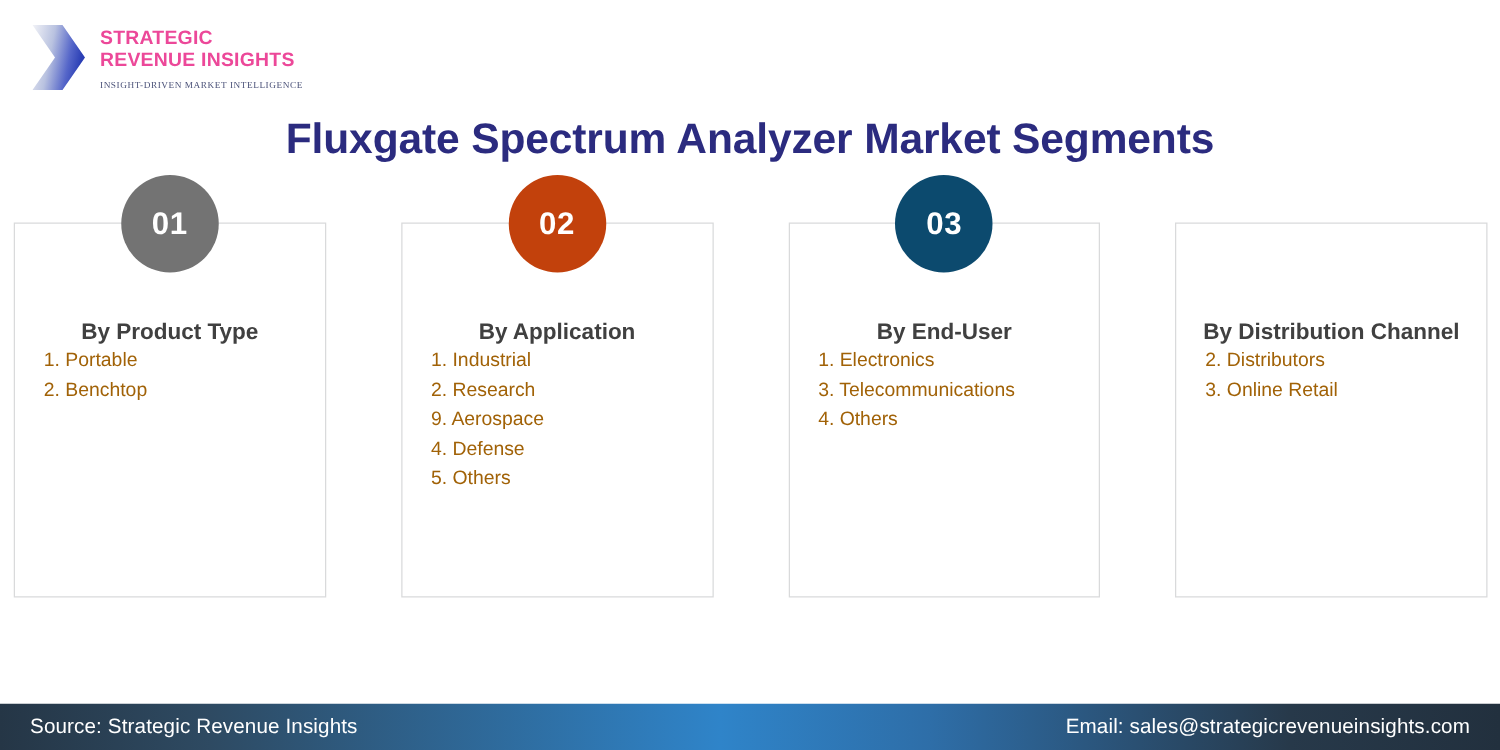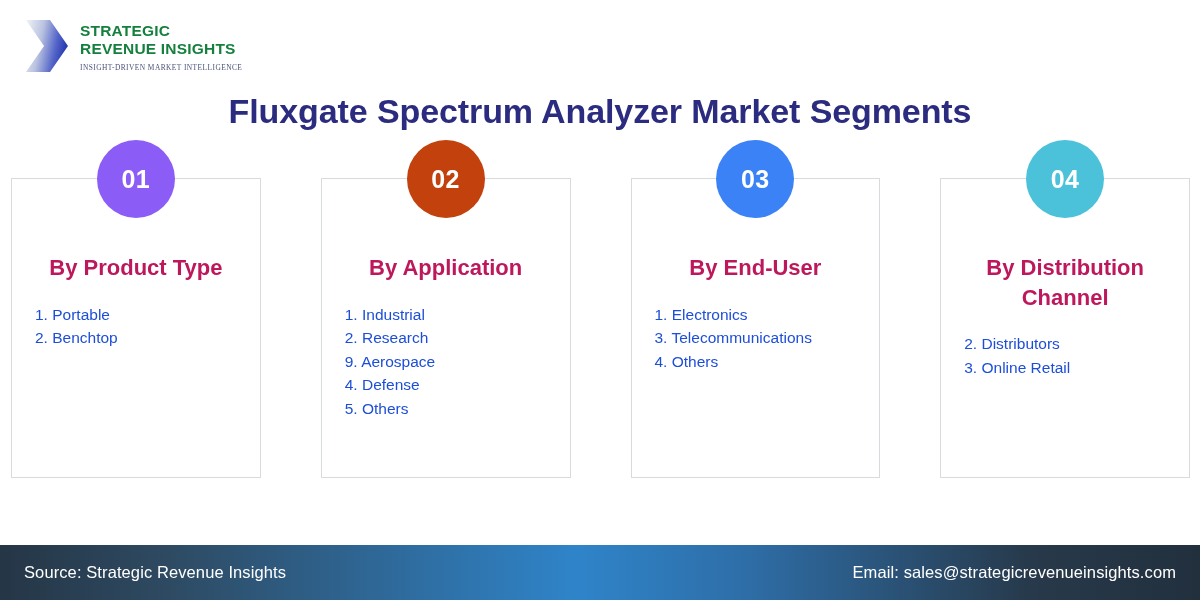--- a/index.html
+++ b/index.html
@@ -36,21 +36,21 @@
     display: flex;
     flex-direction: column;
     justify-content: center;
     padding-top: 2px;
   }
 
   .logo-line {
     font-size: 15.5px;
     font-weight: bold;
     letter-spacing: 0.2px;
-    color: #15803d;
+    color: #ec4899;
     line-height: 1.12;
   }
 
   #logo-tagline {
     font-size: 7.4px;
     letter-spacing: 0.45px;
     color: #4a5178;
     margin-top: 6px;
     white-space: nowrap;
     font-family: Liberation Serif, serif;
@@ -100,46 +100,46 @@
     align-items: center;
     justify-content: center;
     color: #ffffff;
     font-size: 25px;
     font-weight: bold;
     letter-spacing: 0.5px;
   }
 
   .card-title {
     text-align: center;
-    font-size: 22px;
-    font-weight: bold;
-    color: #be185d;
+    font-size: 18px;
+    font-weight: bold;
+    color: #404040;
     line-height: 1.35;
-    margin-bottom: 20px;
+    margin-bottom: 0;
   }
 
   .card-list {
     list-style: none;
     padding-left: 9px;
   }
 
   .card-list li {
     font-size: 15.5px;
-    color: #1d4ed8;
+    color: #a16207;
     line-height: 1.52;
     white-space: nowrap;
   }
 
   
   #footer {
     position: absolute;
     left: 0;
     bottom: 0;
     width: 1200px;
-    height: 55px;
+    height: 37px;
     background: linear-gradient(90deg,
                 #253646 0%,
                 #2e4a62 14%,
                 #2f84c9 48%,
                 #2e6ea8 62%,
                 #27394a 86%,
                 #22303e 100%);
     display: flex;
     align-items: center;
     justify-content: space-between;
@@ -172,52 +172,51 @@
     <div class="logo-line">REVENUE INSIGHTS</div>
     <div id="logo-tagline">INSIGHT-DRIVEN MARKET INTELLIGENCE</div>
   </div>
 </div>
 
 <div id="page-title">Fluxgate Spectrum Analyzer Market Segments</div>
 
 <div id="cards">
 
   <div class="card">
-    <div class="card-badge" style="background: #8b5cf6;">01</div>
+    <div class="card-badge" style="background: #737373;">01</div>
     <div class="card-title">By Product Type</div>
     <ul class="card-list">
       <li>1. Portable</li>
       <li>2. Benchtop</li>
     </ul>
   </div>
 
   <div class="card">
     <div class="card-badge" style="background: #c2410c;">02</div>
     <div class="card-title">By Application</div>
     <ul class="card-list">
       <li>1. Industrial</li>
       <li>2. Research</li>
       <li>9. Aerospace</li>
       <li>4. Defense</li>
       <li>5. Others</li>
     </ul>
   </div>
 
   <div class="card">
-    <div class="card-badge" style="background: #3b82f6; text-align: center;">03</div>
+    <div class="card-badge" style="background: #0c4a6e; text-align: center;">03</div>
     <div class="card-title">By End-User</div>
     <ul class="card-list">
       <li>1. Electronics</li>
       <li>3. Telecommunications</li>
       <li>4. Others</li>
     </ul>
   </div>
 
   <div class="card">
-    <div class="card-badge" style="background: rgb(75, 193, 218);">04</div>
     <div class="card-title">By Distribution Channel</div>
     <ul class="card-list">
       <li>2. Distributors</li>
       <li>3. Online Retail</li>
     </ul>
   </div>
 
 </div>
 
 <div id="footer">

